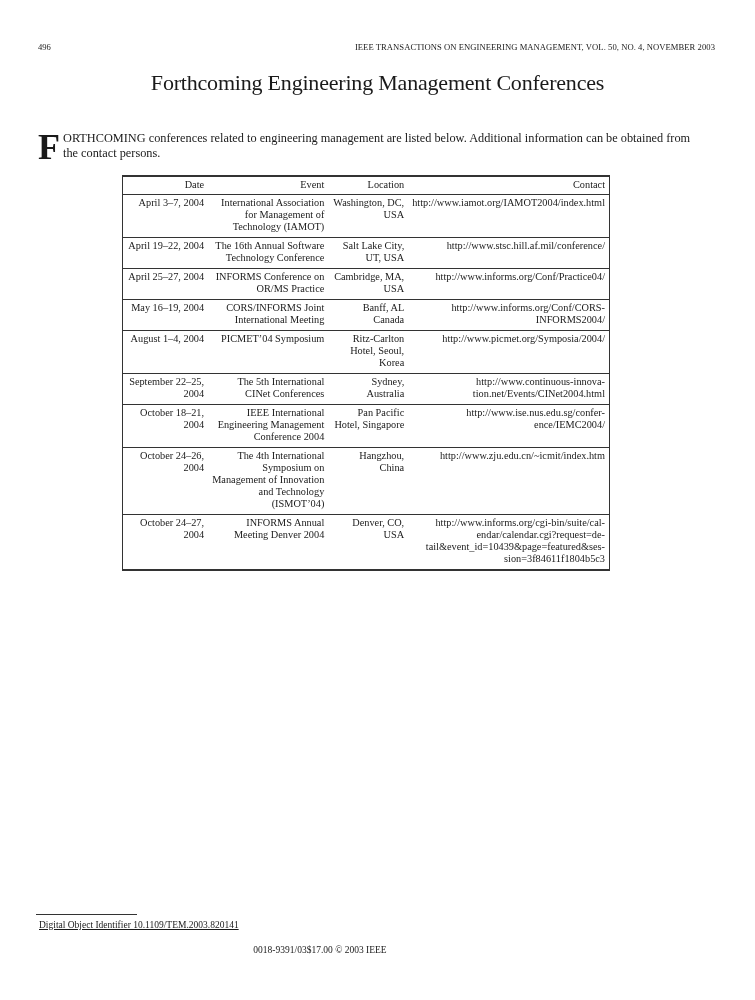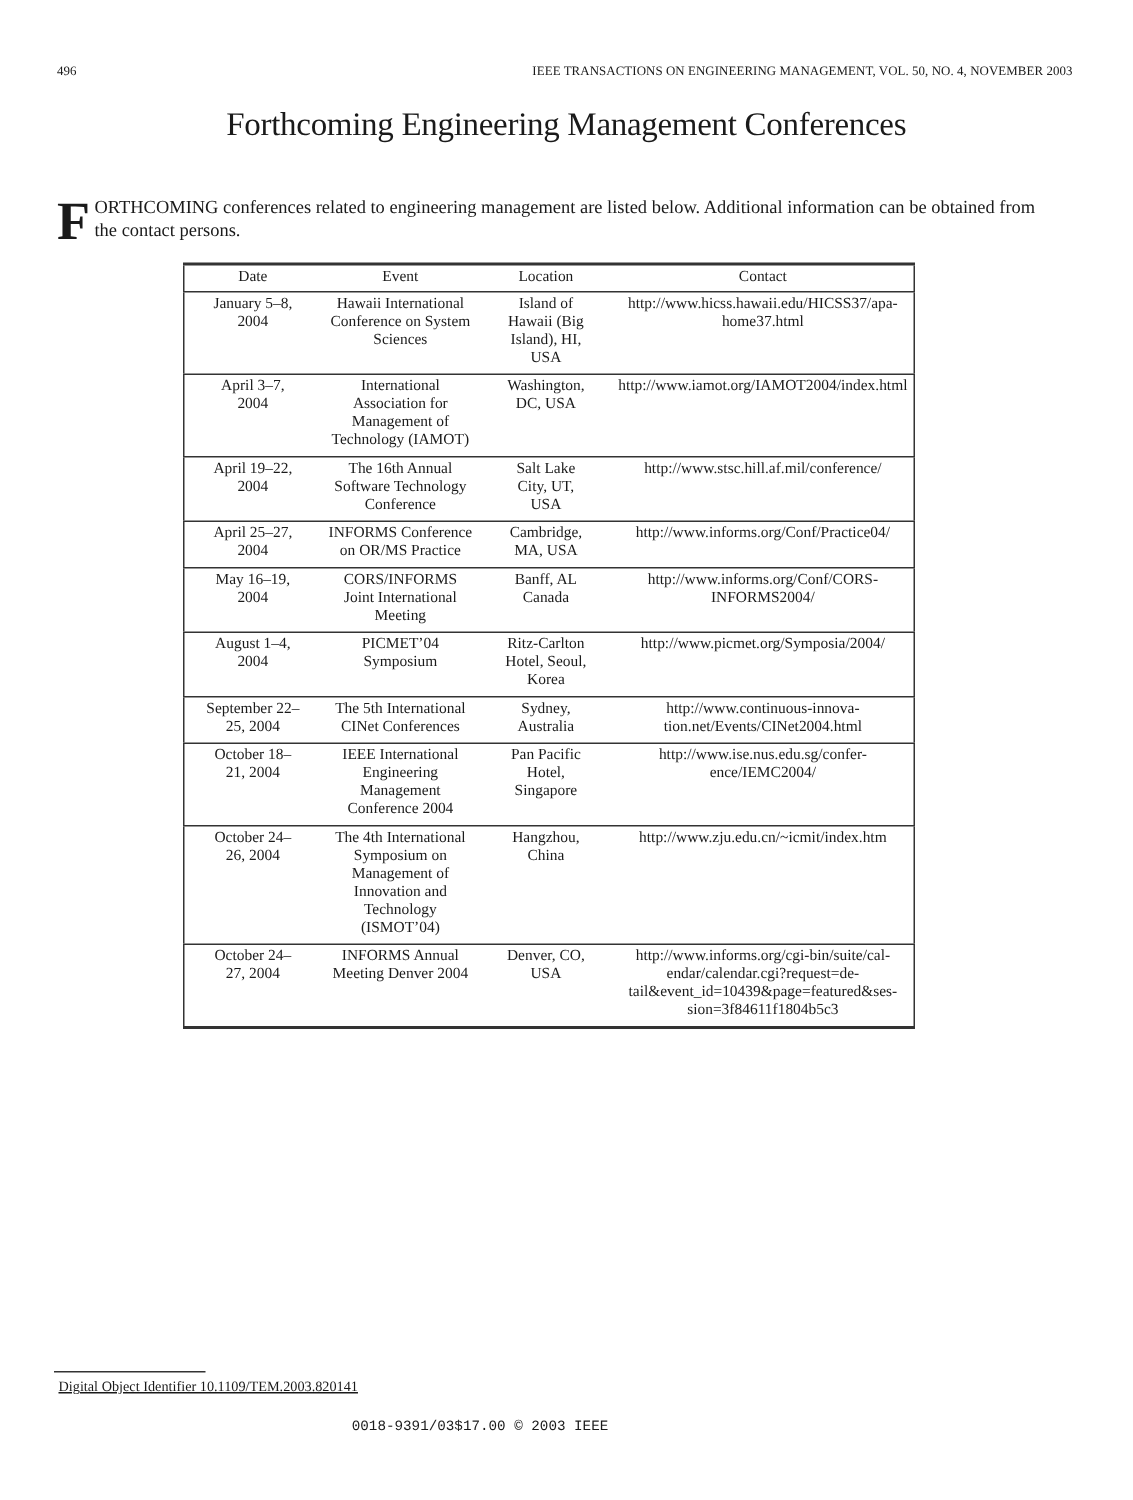--- a/index.html
+++ b/index.html
@@ -9,29 +9,29 @@
                   font-size:8.6px; }
   .page-num { position:absolute; left:0; top:0; }
   .journal { position:absolute; right:0; top:0; letter-spacing:0.05px; }
   .title { position:absolute; top:70px; left:0; width:755px; text-align:center;
            font-size:22px; font-weight:normal; margin:0; letter-spacing:-0.2px; }
   .intro { position:absolute; top:131px; left:38px; width:660px; font-size:12.3px; line-height:14.5px; }
   .dropcap { float:left; font-size:36px; line-height:29px; font-weight:bold; margin:2px 3px 0 0; height:30px; }
   table.conf { position:absolute; top:175px; left:122px; width:488px; border-collapse:collapse;
                font-size:10.3px; line-height:12px; }
   table.conf { border-top:2px solid #333; border-bottom:2px solid #333; border-left:1.5px solid #333; border-right:1.5px solid #333; }
-  table.conf th, table.conf td { text-align:center; vertical-align:top; font-weight:normal; padding:2px 4px 4px 14px; }
+  table.conf th, table.conf td { text-align:right; vertical-align:top; font-weight:normal; padding:2px 4px 4px 4px; }
   table.conf th { padding-top:2px; padding-bottom:3px; }
   table.conf tr.data-row td { border-top:1.2px solid #333; }
   table.conf tr.header-row th { border-bottom:0; }
   col.c-date { width:89px; } col.c-event { width:124px; } col.c-loc { width:82px; } col.c-contact { width:193px; }
   td.contact { padding-left:4px; }
   .footnote-rule { position:absolute; top:914px; left:36px; width:101px; border-top:1px solid #333; }
   .doi { position:absolute; top:920px; left:39px; font-size:9.5px;text-decoration:underline; }
-  .copyright { position:absolute; top:945px; left:0; width:622px; text-align:center; font-size:9.5px; padding-left:18px; box-sizing:border-box;font-family:Liberation Mono, monospace;}
+  .copyright { position:absolute; top:945px; left:0; width:622px; text-align:center; font-size:9.5px; padding-left:18px; box-sizing:border-box;}
 </style>
 </head>
 <body>
 
 <div class="running-head">
   <span class="page-num">496</span>
   <span class="journal">IEEE TRANSACTIONS ON ENGINEERING MANAGEMENT, VOL. 50, NO. 4, NOVEMBER 2003</span>
 </div>
 
 <h1 class="title">Forthcoming Engineering Management Conferences</h1>
@@ -50,26 +50,20 @@
     </colgroup>
   <thead>
     <tr class="header-row">
       <th>Date</th>
       <th>Event</th>
       <th>Location</th>
       <th class="contact">Contact</th>
     </tr>
   </thead>
   <tbody id="table-body">
-      <tr class="data-row">
-    <td>January 5–8, 2004</td>
-    <td>Hawaii International Conference on System Sciences</td>
-    <td>Island of Hawaii (Big Island), HI, USA</td>
-    <td class="contact">http://www.hicss.hawaii.edu/HICSS37/apa-home37.html</td>
-  </tr>
       <tr class="data-row">
     <td>April 3–7, 2004</td>
     <td>International Association for Management of Technology (IAMOT)</td>
     <td>Washington, DC, USA</td>
     <td class="contact">http://www.iamot.org/IAMOT2004/index.html</td>
   </tr>
       <tr class="data-row">
     <td>April 19–22, 2004</td>
     <td>The 16th Annual Software Technology Conference</td>
     <td>Salt Lake City, UT, USA</td>

